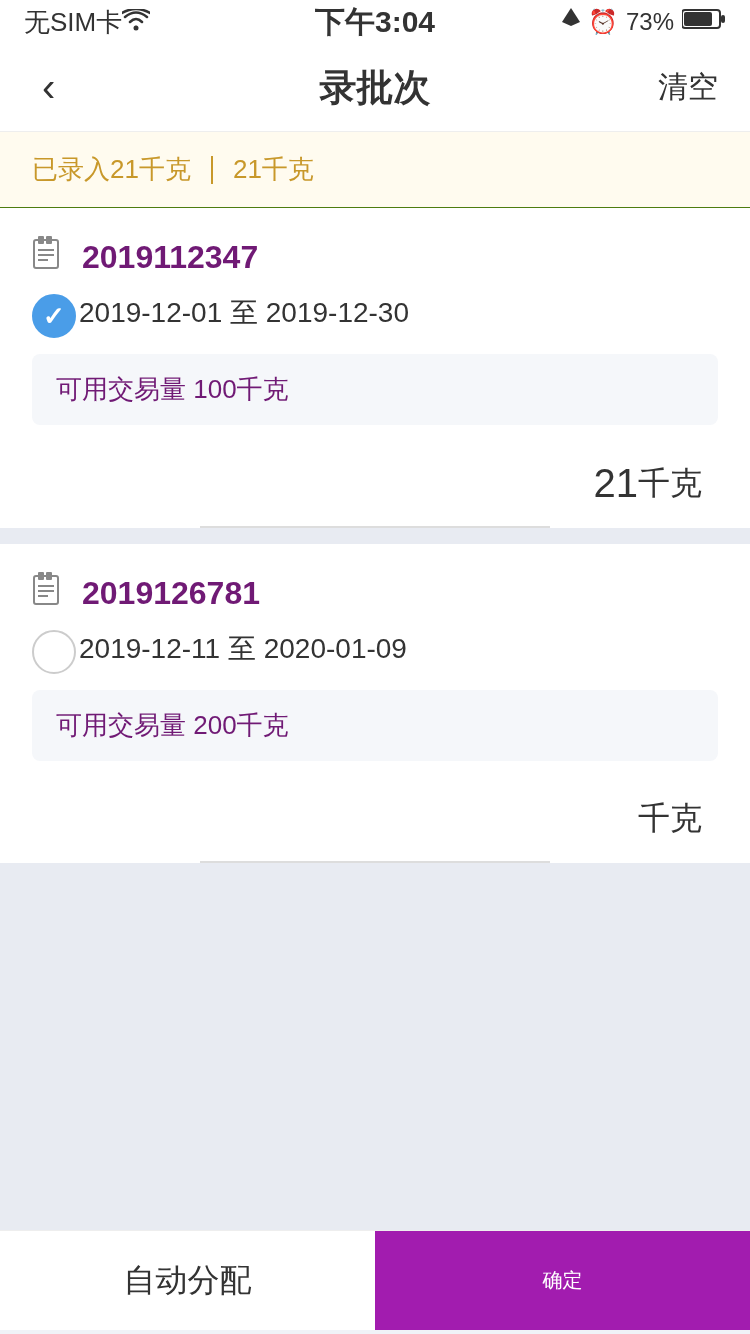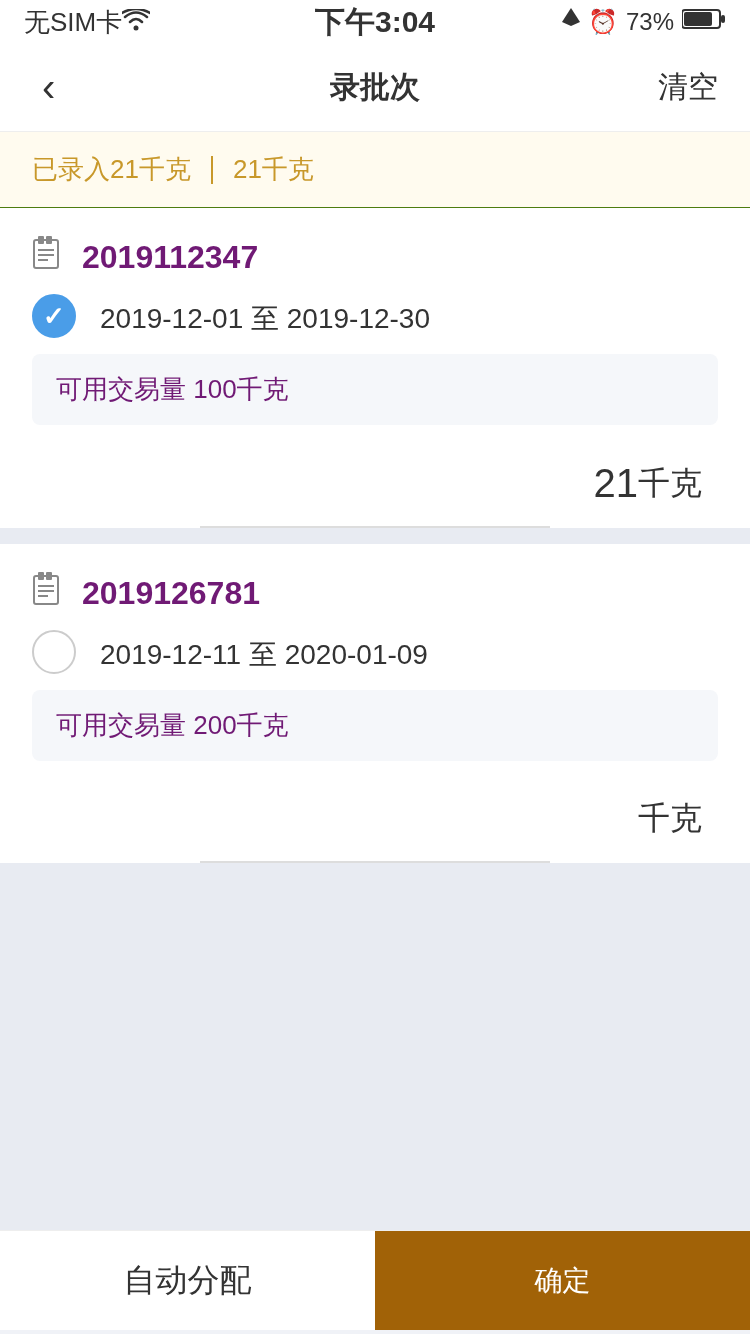--- a/index.html
+++ b/index.html
@@ -57,21 +57,21 @@
       border-bottom: 1px solid #eee;
       position: relative;
     }
     .nav-back {
       font-size: 40px;
       color: #333;
       cursor: pointer;
       padding: 10px;
     }
     .nav-title {
-      font-size: 30px;
+      font-size: 37px;
       font-weight: 600;
       color: #333;
       position: absolute;
       left: 50%;
       transform: translateX(-50%);
     }
     .nav-clear {
       font-size: 30px;
       color: #333;
       cursor: pointer;
@@ -115,23 +115,23 @@
       font-size: 32px;
       color: #888;
     }
     .batch-id {
       font-size: 32px;
       font-weight: 600;
       color: #701a75;
     }
     .batch-date-row {
       display: flex;
-      align-items: flex-end;
+      align-items: flex-start;
       padding: 16px 32px;
-      gap: 24px;
+      gap: 3px;
     }
     .batch-checkbox {
       width: 44px;
       height: 44px;
       border-radius: 50%;
       border: 2px solid #ccc;
       display: flex;
       align-items: center;
       justify-content: center;
       flex-shrink: 0;
@@ -241,23 +241,23 @@
       background: #fff;
       cursor: pointer;
       border: none;
       outline: none;
     }
     .btn-confirm {
       flex: 1;
       display: flex;
       align-items: center;
       justify-content: center;
-      font-size: 28px;
+      font-size: 20px;
       color: #fff;
-      background: #a16207;
+      background: #a21caf;
       cursor: pointer;
       border: none;
       outline: none;
     }
   </style>
 </head>
 <body>
 
 <div class="status-bar">
   <div class="status-left">

